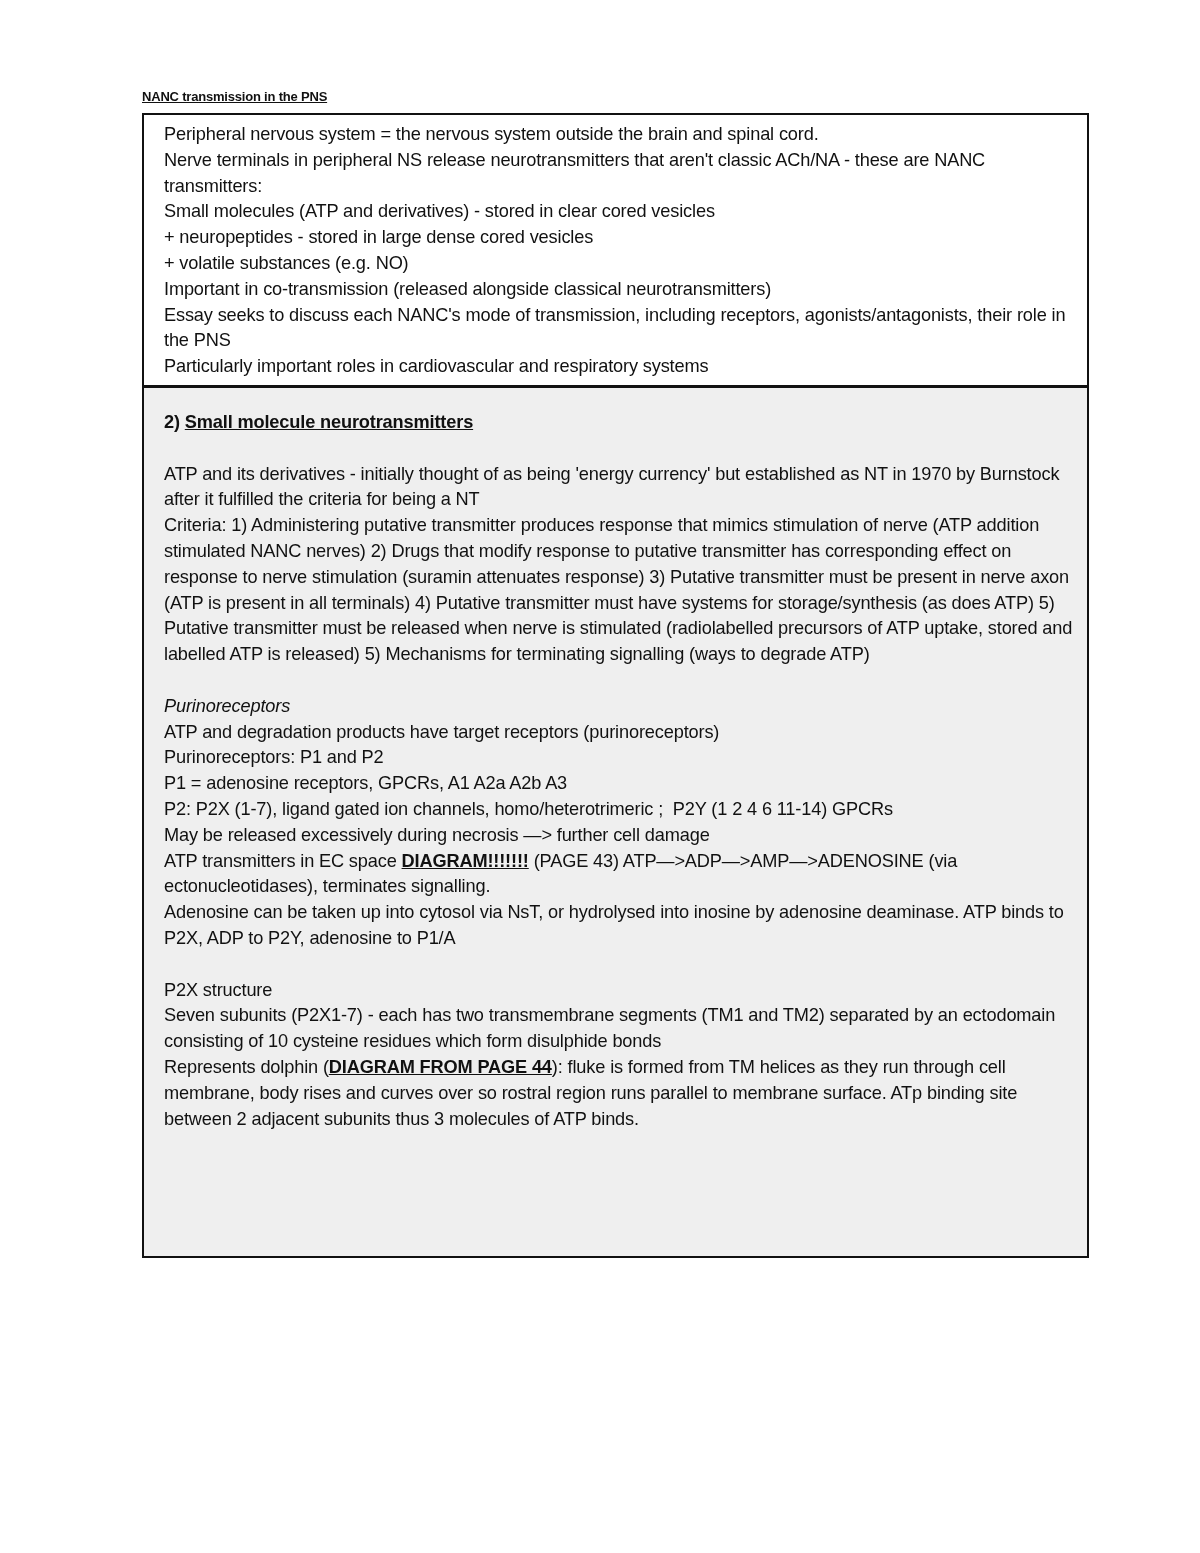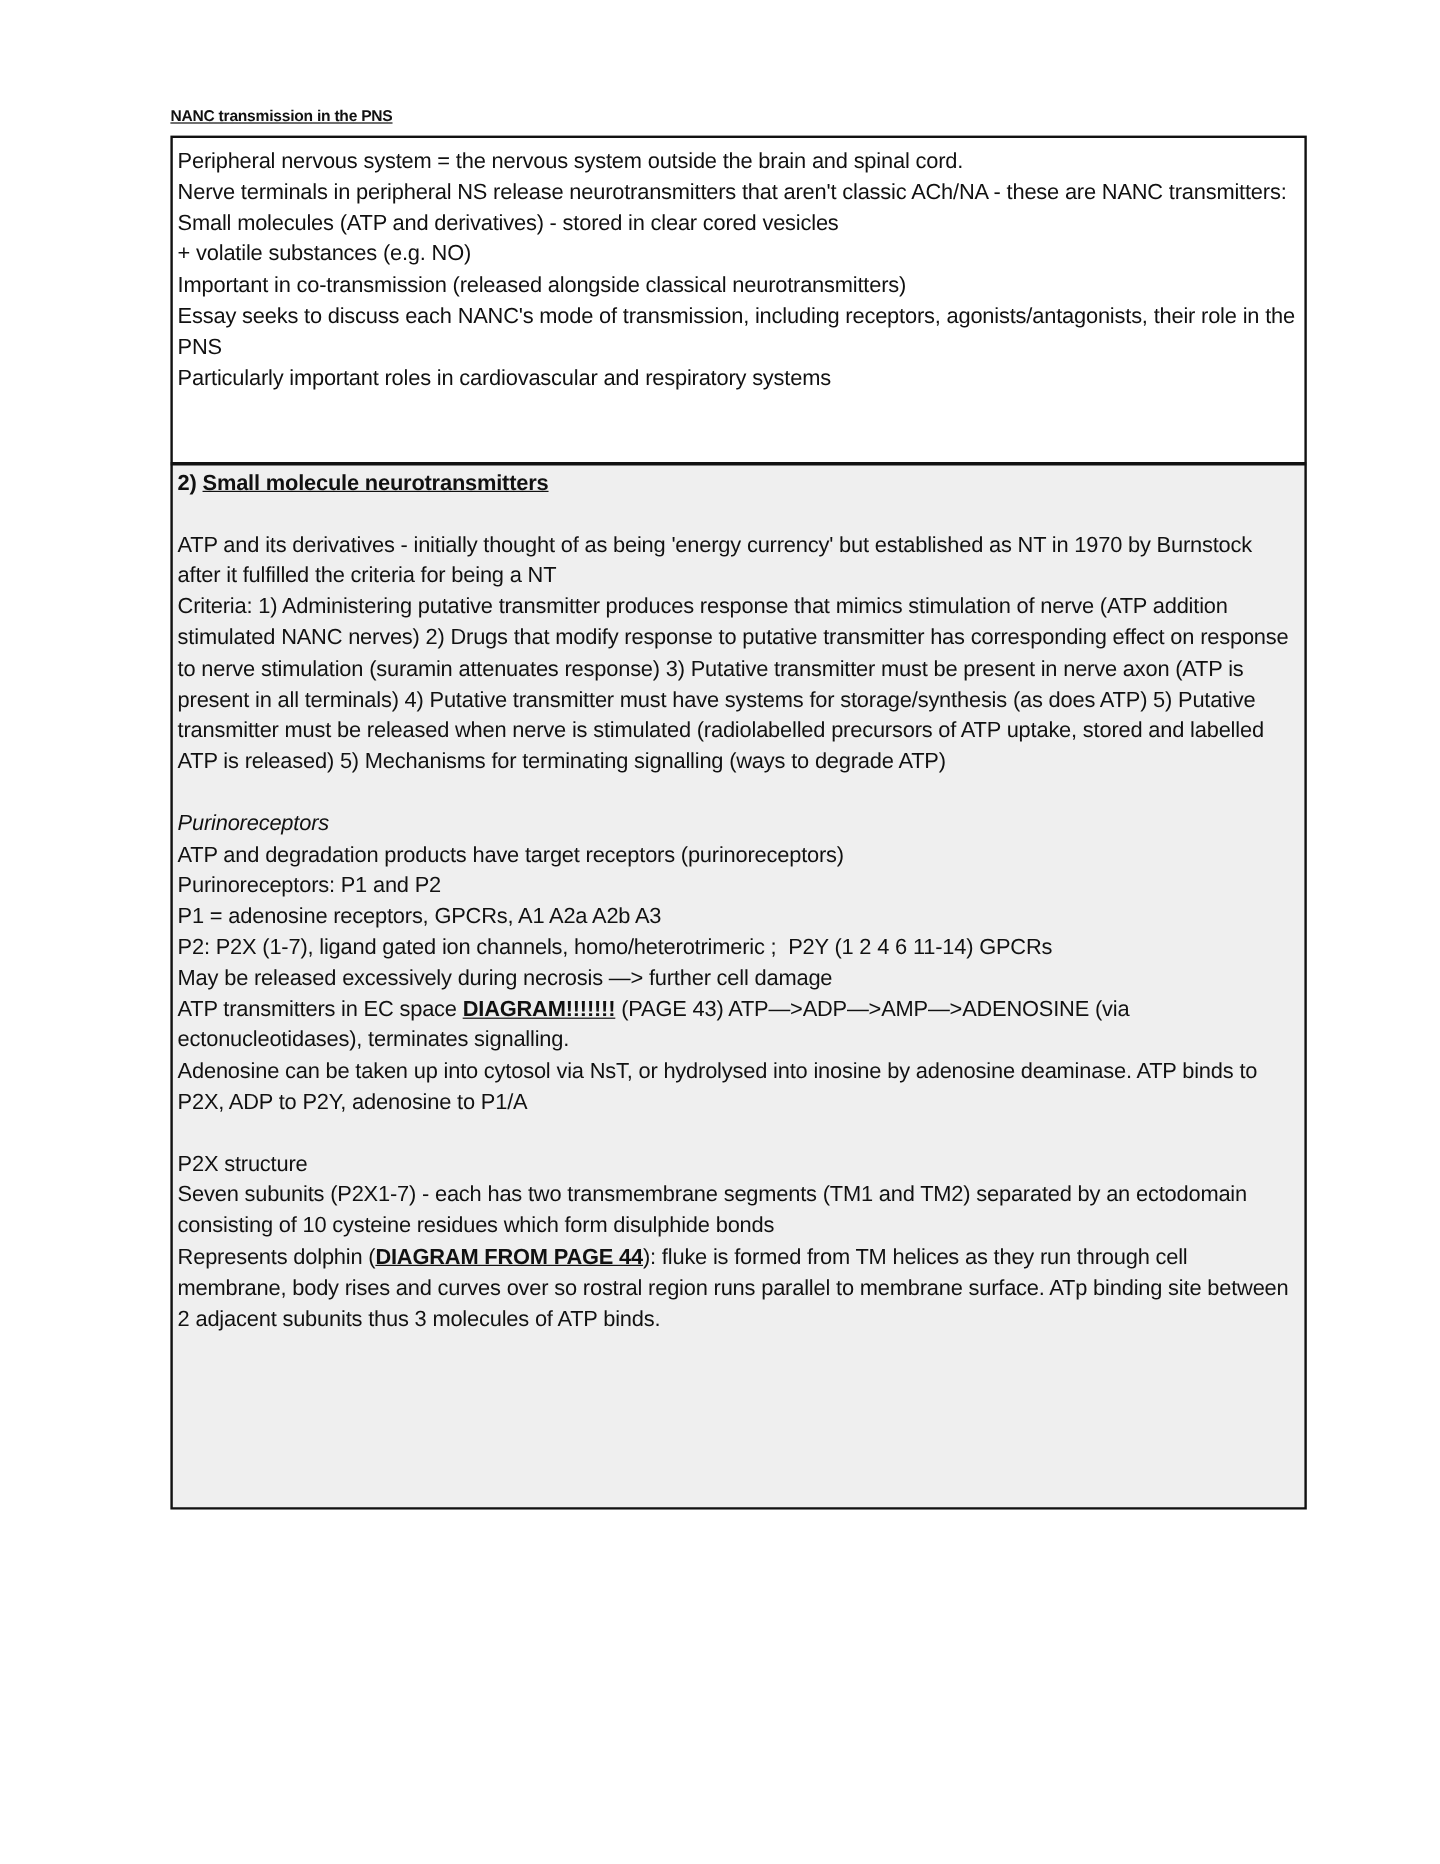--- a/index.html
+++ b/index.html
@@ -2,36 +2,37 @@
 <html><head>
 <meta charset="utf-8">
 <style>
   html, body { margin: 0; padding: 0; background: #ffffff; }
   body { width: 1200px; height: 1553px; position: relative; font-family: "Liberation Sans", sans-serif; color: #111; }
   .page-title { position: absolute; left: 142px; top: 89px; font-size: 13px; font-weight: bold; text-decoration: underline; letter-spacing: -0.2px; }
   .box { position: absolute; left: 142px; width: 943px; border: 2px solid #111; box-sizing: content-box; }
   .box1 { top: 113px; height: 271px; background: #ffffff; }
   .box2 { top: 385px; height: 868px; background: #efefef; border-top-width: 3px; }
   .content { padding: 7px 4px 0 4px; font-size: 18.2px; line-height: 25.8px; letter-spacing: -0.15px; }
-  .box2 .content { padding-top: 2px; }
-  .line { display: block; white-space: pre-wrap; }
+  .box2 .content { padding-top: 22px; }
+  .line { display: block; white-space: pre-wrap; margin-left: 16px; }
   .blank { display: block; height: 25.8px; }
   .bold-u { font-weight: bold; text-decoration: underline; }
   .ital-u { font-style: italic; }
 </style>
 </head>
 <body>
 
 <div class="page-title">NANC transmission in the PNS</div>
 
 <div class="box box1">
   <div class="content">
     <span class="line">Peripheral nervous system = the nervous system outside the brain and spinal cord.</span>
     <span class="line">Nerve terminals in peripheral NS release neurotransmitters that aren't classic ACh/NA - these are NANC transmitters:</span>
     <span class="line">Small molecules (ATP and derivatives) - stored in clear cored vesicles</span>
+    <span class="line">+ neuropeptides - stored in large dense cored vesicles</span>
     <span class="line">+ volatile substances (e.g. NO)</span>
     <span class="line">Important in co-transmission (released alongside classical neurotransmitters)</span>
     <span class="line">Essay seeks to discuss each NANC's mode of transmission, including receptors, agonists/antagonists, their role in the PNS</span>
     <span class="line">Particularly important roles in cardiovascular and respiratory systems</span>
   </div>
 </div>
 
 <div class="box box2">
   <div class="content">
     <span class="line"><b>2) </b><span class="bold-u">Small molecule neurotransmitters</span></span>

